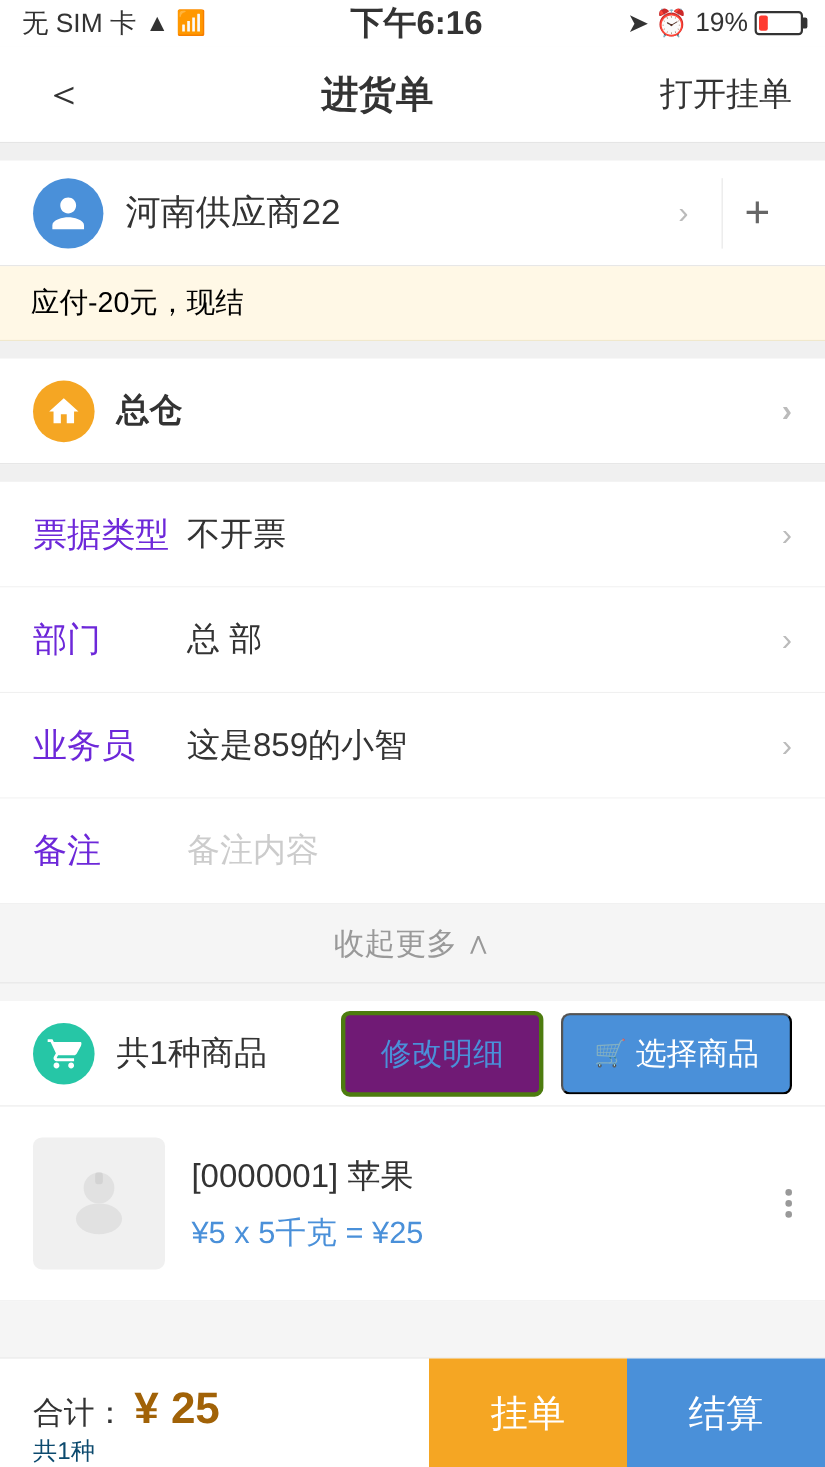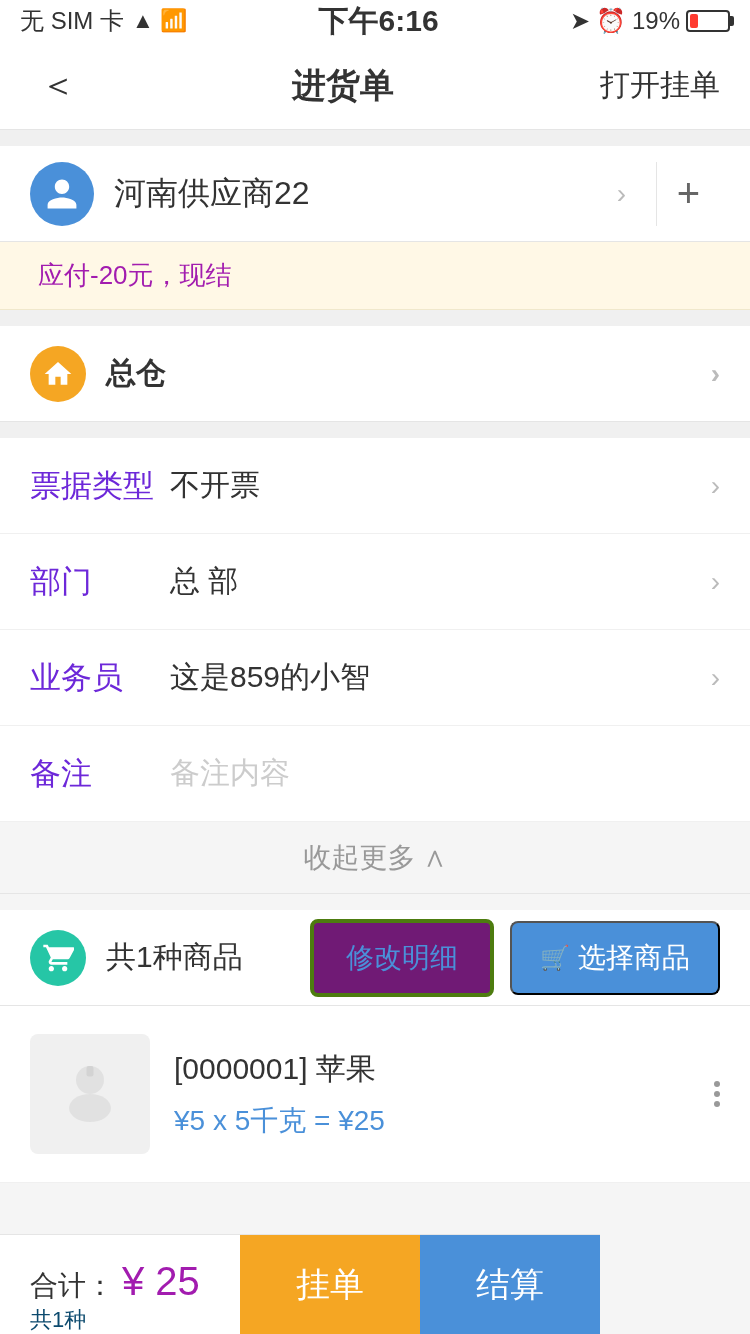--- a/index.html
+++ b/index.html
@@ -84,23 +84,23 @@
     .chevron-right { color: #bbb; font-size: 28px; margin-right: 20px; }
     .add-btn {
       width: 64px; height: 64px; display: flex; align-items: center; justify-content: center;
       border-left: 1px solid #e5e5e5; color: #666; font-size: 40px; cursor: pointer;
       margin-left: 10px;
     }
 
     
     .notice-banner {
       background: #fff8e6;
-      padding: 16px 38px;
+      padding: 16px 28px;
       font-size: 26px;
-      color: #a21caf;
+      color: #000000;
       border-bottom: 1px solid #f0e8cc;
     }
 
     
     .form-row {
       background: #fff;
       display: flex;
       align-items: center;
       padding: 0 30px;
       height: 96px;
@@ -221,35 +221,35 @@
       display: flex; flex-direction: column; gap: 4px;
       align-items: center;
     }
     .dot { width: 6px; height: 6px; background: #999; border-radius: 50%; }
 
     
     .bottom-bar {
       position: fixed;
       bottom: 0;
       left: 0;
-      width: 600px;
+      width: 750px;
       height: 100px;
       display: flex;
       align-items: center;
       background: #fff;
       border-top: 1px solid #e5e5e5;
     }
     .total-section {
       flex: 1;
       padding: 0 30px;
       display: flex;
       flex-direction: column;
       justify-content: center;
     }
-    .total-amount { font-size: 40px; font-weight: 400; color: #a21caf; margin-top: 24px; }
+    .total-amount { font-size: 40px; font-weight: 700; color: #a16207; margin-top: 24px; }
     .btn-hang {
       width: 180px;
       height: 100px;
       background: #f5a623;
       color: #fff;
       font-size: 34px;
       display: flex;
       align-items: center;
       justify-content: center;
       cursor: pointer;

